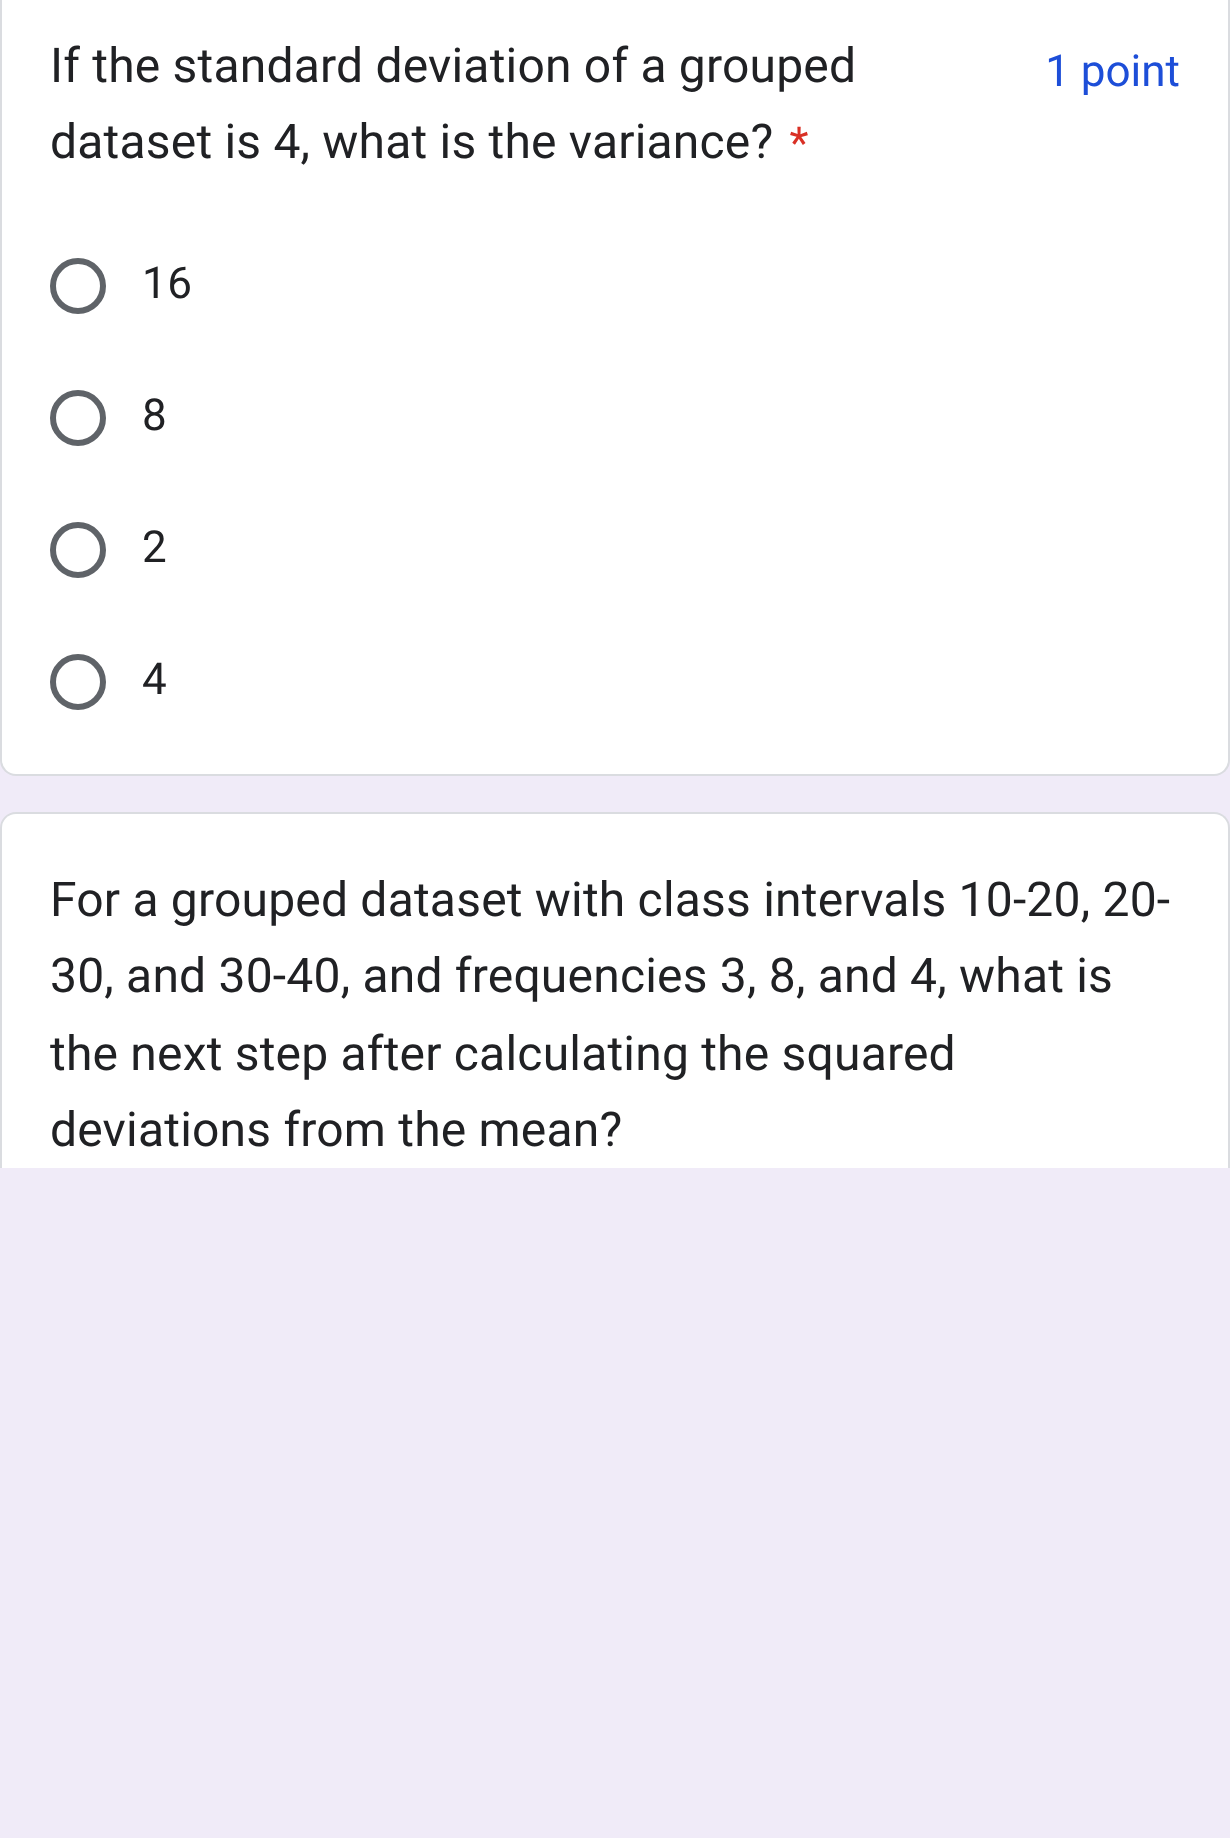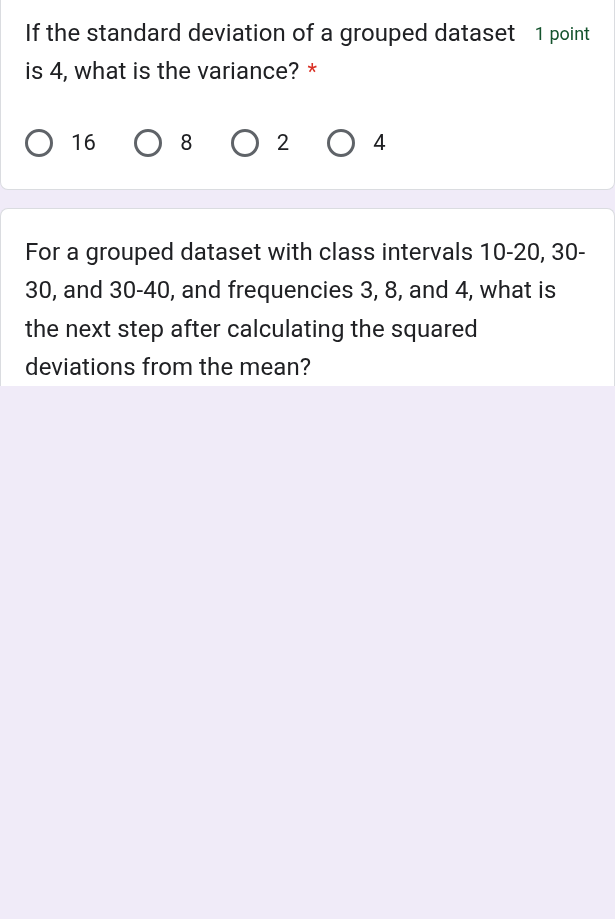--- a/index.html
+++ b/index.html
@@ -43,30 +43,30 @@
       letter-spacing: 0.1px;
       flex: 1;
     }
     .required-star {
       color: #d93025;
       font-size: 22px;
       line-height: 1.5;
       margin-left: 2px;
     }
     .points-label {
-      color: #14532d;
-      font-size: 18px;
+      color: #1d4ed8;
+      font-size: 22px;
       line-height: 1.5;
       white-space: nowrap;
       padding-top: 6px;
       padding-left: 4px;
     }
     .options {
       display: flex;
-      flex-direction: row;
+      flex-direction: column;
       gap: 38px;
       padding-left: 0px;
       margin-top: 38px;
     }
     .option-row {
       display: flex;
       align-items: center;
       gap: 18px;
       cursor: pointer;
     }
@@ -124,16 +124,16 @@
       <span class="option-label">4</span>
     </label>
   </div>
 </div>
 
 <div class="card-gap"></div>
 
 <div class="question-card second">
   <div class="question-header">
     <div class="question-text">
-      <span>For a grouped dataset with class intervals 10-20, 30-30, and 30-40, and frequencies 3, 8, and 4, what is the next step after calculating the squared deviations from the mean?</span>
+      <span>For a grouped dataset with class intervals 10-20, 20-30, and 30-40, and frequencies 3, 8, and 4, what is the next step after calculating the squared deviations from the mean?</span>
     </div>
   </div>
 </div>
 
 </body></html>

